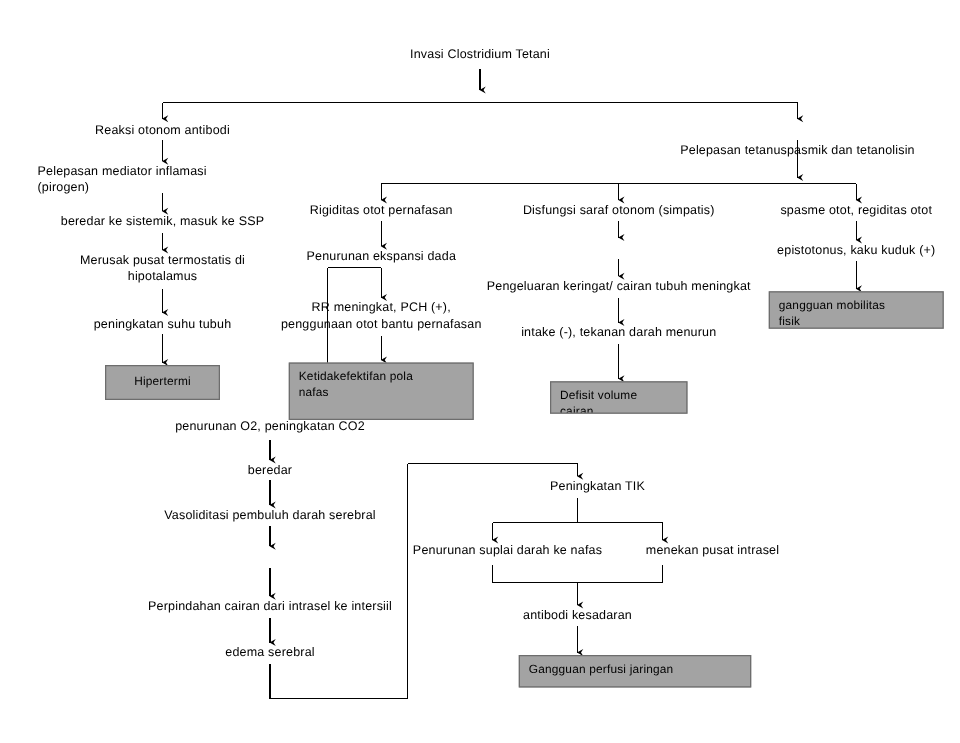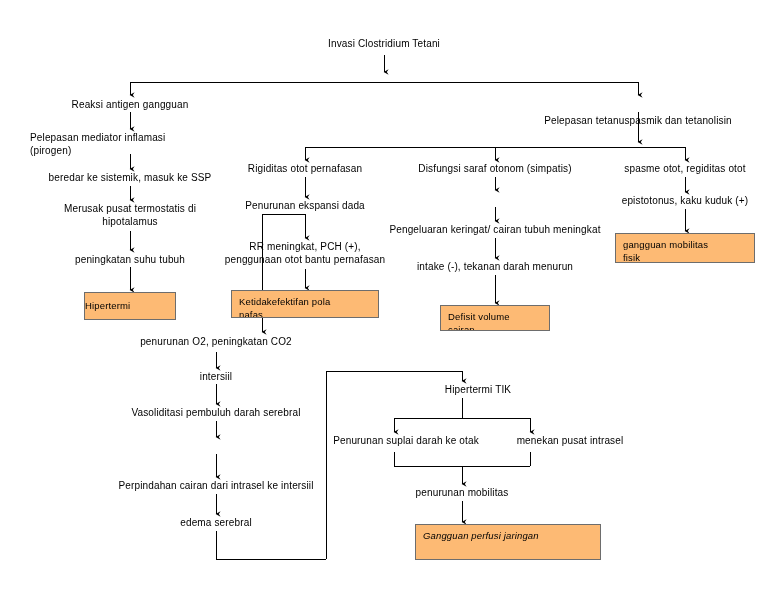--- a/index.html
+++ b/index.html
@@ -34,21 +34,21 @@
     white-space: pre-line;
     letter-spacing: 0.15px;
   }
   .node.center {
     transform: translateX(-50%);
   }
   .boxnode {
     position: absolute;
     box-sizing: border-box;
     border: 1px solid #6d6d6d;
-    background: #fdba74;
+    background: #a3a3a3;
     font-size: 9.5px;
     color: #000000;
     line-height: 13px;
     text-align: left;
     padding: 4px 6px 0 7px;
     overflow: hidden;
     white-space: pre-line;
     letter-spacing: 0.15px;
   }
   .boxnode.ctr {
@@ -121,44 +121,44 @@
       <line x1="530" y1="452" x2="530" y2="466"></line>
       <line x1="394" y1="466" x2="530" y2="466"></line>
       <line x1="462" y1="466" x2="462" y2="484" marker-end="url(#ah)"></line>
 
       <line x1="462" y1="501" x2="462" y2="522" marker-end="url(#ah)"></line>
     </g>
   </svg>
 
   <div class="node center" style="left:384px; top:38px; width:220px;">Invasi Clostridium Tetani</div>
 
-  <div class="node center" style="left:130px; top:99px; width:200px;">Reaksi antigen gangguan</div>
+  <div class="node center" style="left:130px; top:99px; width:200px;">Reaksi otonom antibodi</div>
 
   <div class="node" style="left:30px; top:132px; width:200px; text-align:left;">Pelepasan mediator inflamasi
 (pirogen)</div>
 
   <div class="node center" style="left:130px; top:203px; width:200px;">Merusak pusat termostatis di
 hipotalamus</div>
 
   <div class="node center" style="left:130px; top:172px; width:230px;">beredar ke sistemik, masuk ke SSP</div>
 
   <div class="node center" style="left:130px; top:254px; width:200px;">peningkatan suhu  tubuh</div>
 
-  <div class="boxnode ctr" style="left:130px; top:292px; width:92px; height:28px; text-align:left; padding:6px 0 0 0;">Hipertermi</div>
+  <div class="boxnode ctr" style="left:130px; top:292px; width:92px; height:28px; text-align:center; padding:6px 0 0 0;">Hipertermi</div>
 
   <div class="node center" style="left:638px; top:99px; width:260px;margin-top:16px;">Pelepasan tetanuspasmik dan tetanolisin</div>
 
   <div class="node center" style="left:305px; top:163px; width:180px;">Rigiditas otot pernafasan</div>
 
   <div class="node center" style="left:305px; top:200px; width:180px;">Penurunan ekspansi dada</div>
 
   <div class="node center" style="left:305px; top:241px; width:210px;">RR meningkat, PCH (+),
 penggunaan otot bantu pernafasan</div>
 
-  <div class="boxnode ctr" style="left:305px; top:290px; width:148px; height:28px;">Ketidakefektifan pola
+  <div class="boxnode ctr" style="left:305px; top:290px; width:148px; height:46px;">Ketidakefektifan pola
 nafas</div>
 
   <div class="node center" style="left:495px; top:163px; width:220px;">Disfungsi saraf otonom (simpatis)</div>
 
 
   <div class="node center" style="left:495px; top:224px; width:270px;">Pengeluaran keringat/ cairan tubuh meningkat</div>
 
   <div class="node center" style="left:495px; top:261px; width:220px;">intake (-), tekanan darah menurun</div>
 
   <div class="boxnode ctr" style="left:495px; top:305px; width:110px; height:26px;">Defisit volume
@@ -166,32 +166,32 @@
 
   <div class="node center" style="left:685px; top:163px; width:170px;">spasme otot, regiditas otot</div>
 
   <div class="node center" style="left:685px; top:195px; width:180px;">epistotonus, kaku kuduk (+)</div>
 
   <div class="boxnode ctr" style="left:685px; top:233px; width:140px; height:30px;">gangguan mobilitas
 fisik</div>
 
   <div class="node center" style="left:216px; top:336px; width:230px;">penurunan O2, peningkatan CO2</div>
 
-  <div class="node center" style="left:216px; top:371px; width:140px;">intersiil</div>
+  <div class="node center" style="left:216px; top:371px; width:140px;">beredar</div>
 
   <div class="node center" style="left:216px; top:407px; width:250px;">Vasoliditasi pembuluh darah serebral</div>
 
 
   <div class="node center" style="left:216px; top:480px; width:280px;">Perpindahan cairan dari intrasel ke intersiil</div>
 
   <div class="node center" style="left:216px; top:517px; width:160px;">edema serebral</div>
 
-  <div class="node center" style="left:478px; top:384px; width:160px;">Hipertermi TIK</div>
+  <div class="node center" style="left:478px; top:384px; width:160px;">Peningkatan TIK</div>
 
-  <div class="node center" style="left:406px; top:435px; width:175px;">Penurunan suplai darah ke otak</div>
+  <div class="node center" style="left:406px; top:435px; width:175px;">Penurunan suplai darah ke nafas</div>
 
   <div class="node center" style="left:570px; top:435px; width:165px;">menekan pusat intrasel</div>
 
-  <div class="node center" style="left:462px; top:487px; width:180px;">penurunan mobilitas</div>
+  <div class="node center" style="left:462px; top:487px; width:180px;">antibodi kesadaran</div>
 
-  <div class="boxnode ctr" style="left:508px; top:524px; width:186px; height:36px;font-style:italic;">Gangguan perfusi jaringan</div>
+  <div class="boxnode ctr" style="left:508px; top:524px; width:186px; height:26px;">Gangguan perfusi jaringan</div>
 
 </div>
 
 </body></html>

